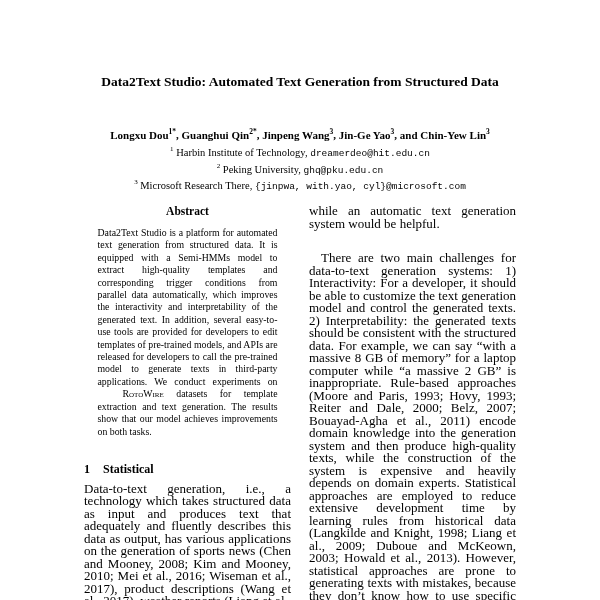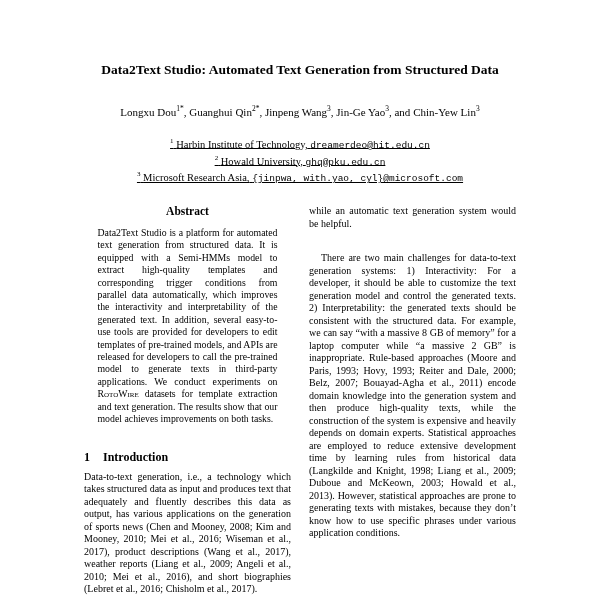--- a/index.html
+++ b/index.html
@@ -20,36 +20,35 @@
     position: absolute;
     top: 57px;
     left: 42px;
     width: 516px;
     text-align: center;
   }
   .title {
     font-size: 13.5px;
     font-weight: 700;
     line-height: 17px;
-    margin: 4px;
+    margin: 16px;
   }
   .authors {
-    margin-top: 24px;
+    margin-top: 35px;
     font-size: 11px;
-    font-weight: 400;
+    font-weight: 700;
     line-height: 14px;
   }
   .authors sup {
     font-size: 7.5px;
   }
   .affils {
-    margin-top: 16px;
+    margin-top: 1px;
     font-size: 10.5px;
     line-height: 13.4px;
-    text-decoration: underline;
   }
   .affils sup {
     font-size: 7px;
   }
   .mono {
     font-family: "Liberation Mono", "DejaVu Sans Mono", monospace;
     font-size: 9.5px;
   }
   .columns {
     position: absolute;
@@ -74,33 +73,34 @@
     margin: 0 0 10px 0;
   }
   .abs-text {
     margin: 0;
     font-size: 9.8px;
     line-height: 12.4px;
     text-align: justify;
   }
   .sc {
     font-variant: small-caps;
+    margin-left: 25px;
   }
   .sec-heading {
     margin: 24px 0 0 0;
     font-size: 12px;
     font-weight: 700;
   }
   .sec-num {
     display: inline-block;
     margin-right: 13px;
   }
   .body {
     margin: 0;
-    font-size: 10px;
+    font-size: 13px;
     line-height: 12.5px;
     text-align: justify;
   }
   .left .body {
     margin-top: 6px;
   }
   .right .body.spaced {
     margin-top: 22px;
   }
   .indent {
@@ -120,40 +120,40 @@
     </div>
 
     <div class="affils">
       <div>
         <sup>1</sup>
         <span>Harbin Institute of Technology,</span>
         <span class="mono">dreamerdeo@hit.edu.cn</span>
       </div>
       <div>
         <sup>2</sup>
-        <span>Howald University,</span>
+        <span>Peking University,</span>
         <span class="mono">ghq@pku.edu.cn</span>
       </div>
       <div>
         <sup>3</sup>
-        <span>Microsoft Research Asia,</span>
+        <span>Microsoft Research There,</span>
         <span class="mono">{jinpwa, with.yao, cyl}@microsoft.com</span>
       </div>
     </div>
   </header>
 
   <div class="columns">
 
     <div class="col left">
       <section class="abstract">
         <h2 class="abstract-heading">Abstract</h2>
         <p class="abs-text"><span>Data2Text Studio is a platform for automated text generation from structured data. It is equipped with a Semi-HMMs model to extract high-quality templates and corresponding trigger conditions from parallel data automatically, which improves the interactivity and interpretability of the generated text. In addition, several easy-to-use tools are provided for developers to edit templates of pre-trained models, and APIs are released for developers to call the pre-trained model to generate texts in third-party applications. We conduct experiments on </span><span class="sc">RotoWire</span><span> datasets for template extraction and text generation. The results show that our model achieves improvements on both tasks.</span></p>
       </section>
 
-      <h2 class="sec-heading"><span class="sec-num">1</span><span>Introduction</span></h2>
+      <h2 class="sec-heading"><span class="sec-num">1</span><span>Statistical</span></h2>
 
       <p class="body">Data-to-text generation, i.e., a technology which takes structured data as input and produces text that adequately and fluently describes this data as output, has various applications on the generation of sports news (Chen and Mooney, 2008; Kim and Mooney, 2010; Mei et al., 2016; Wiseman et al., 2017), product descriptions (Wang et al., 2017), weather reports (Liang et al., 2009; Angeli et al., 2010; Mei et al., 2016), and short biographies (Lebret et al., 2016; Chisholm et al., 2017).</p>
     </div>
 
     <div class="col right">
       <p class="body">while an automatic text generation system would be helpful.</p>
       <p class="body spaced indent">There are two main challenges for data-to-text generation systems: 1) Interactivity: For a developer, it should be able to customize the text generation model and control the generated texts. 2) Interpretability: the generated texts should be consistent with the structured data. For example, we can say “with a massive 8 GB of memory” for a laptop computer while “a massive 2 GB” is inappropriate. Rule-based approaches (Moore and Paris, 1993; Hovy, 1993; Reiter and Dale, 2000; Belz, 2007; Bouayad-Agha et al., 2011) encode domain knowledge into the generation system and then produce high-quality texts, while the construction of the system is expensive and heavily depends on domain experts. Statistical approaches are employed to reduce extensive development time by learning rules from historical data (Langkilde and Knight, 1998; Liang et al., 2009; Duboue and McKeown, 2003; Howald et al., 2013). However, statistical approaches are prone to generating texts with mistakes, because they don’t know how to use specific phrases under various application conditions.</p>
     </div>
 
   </div>

